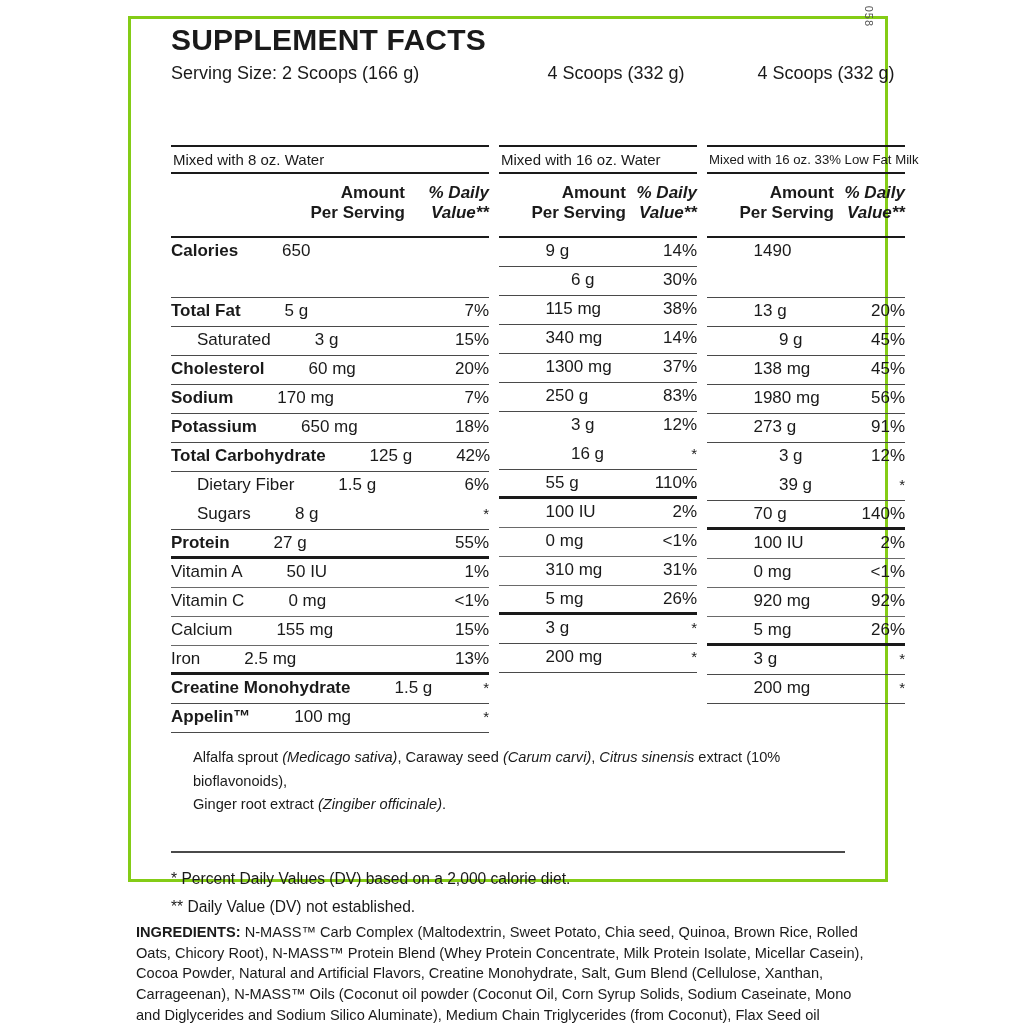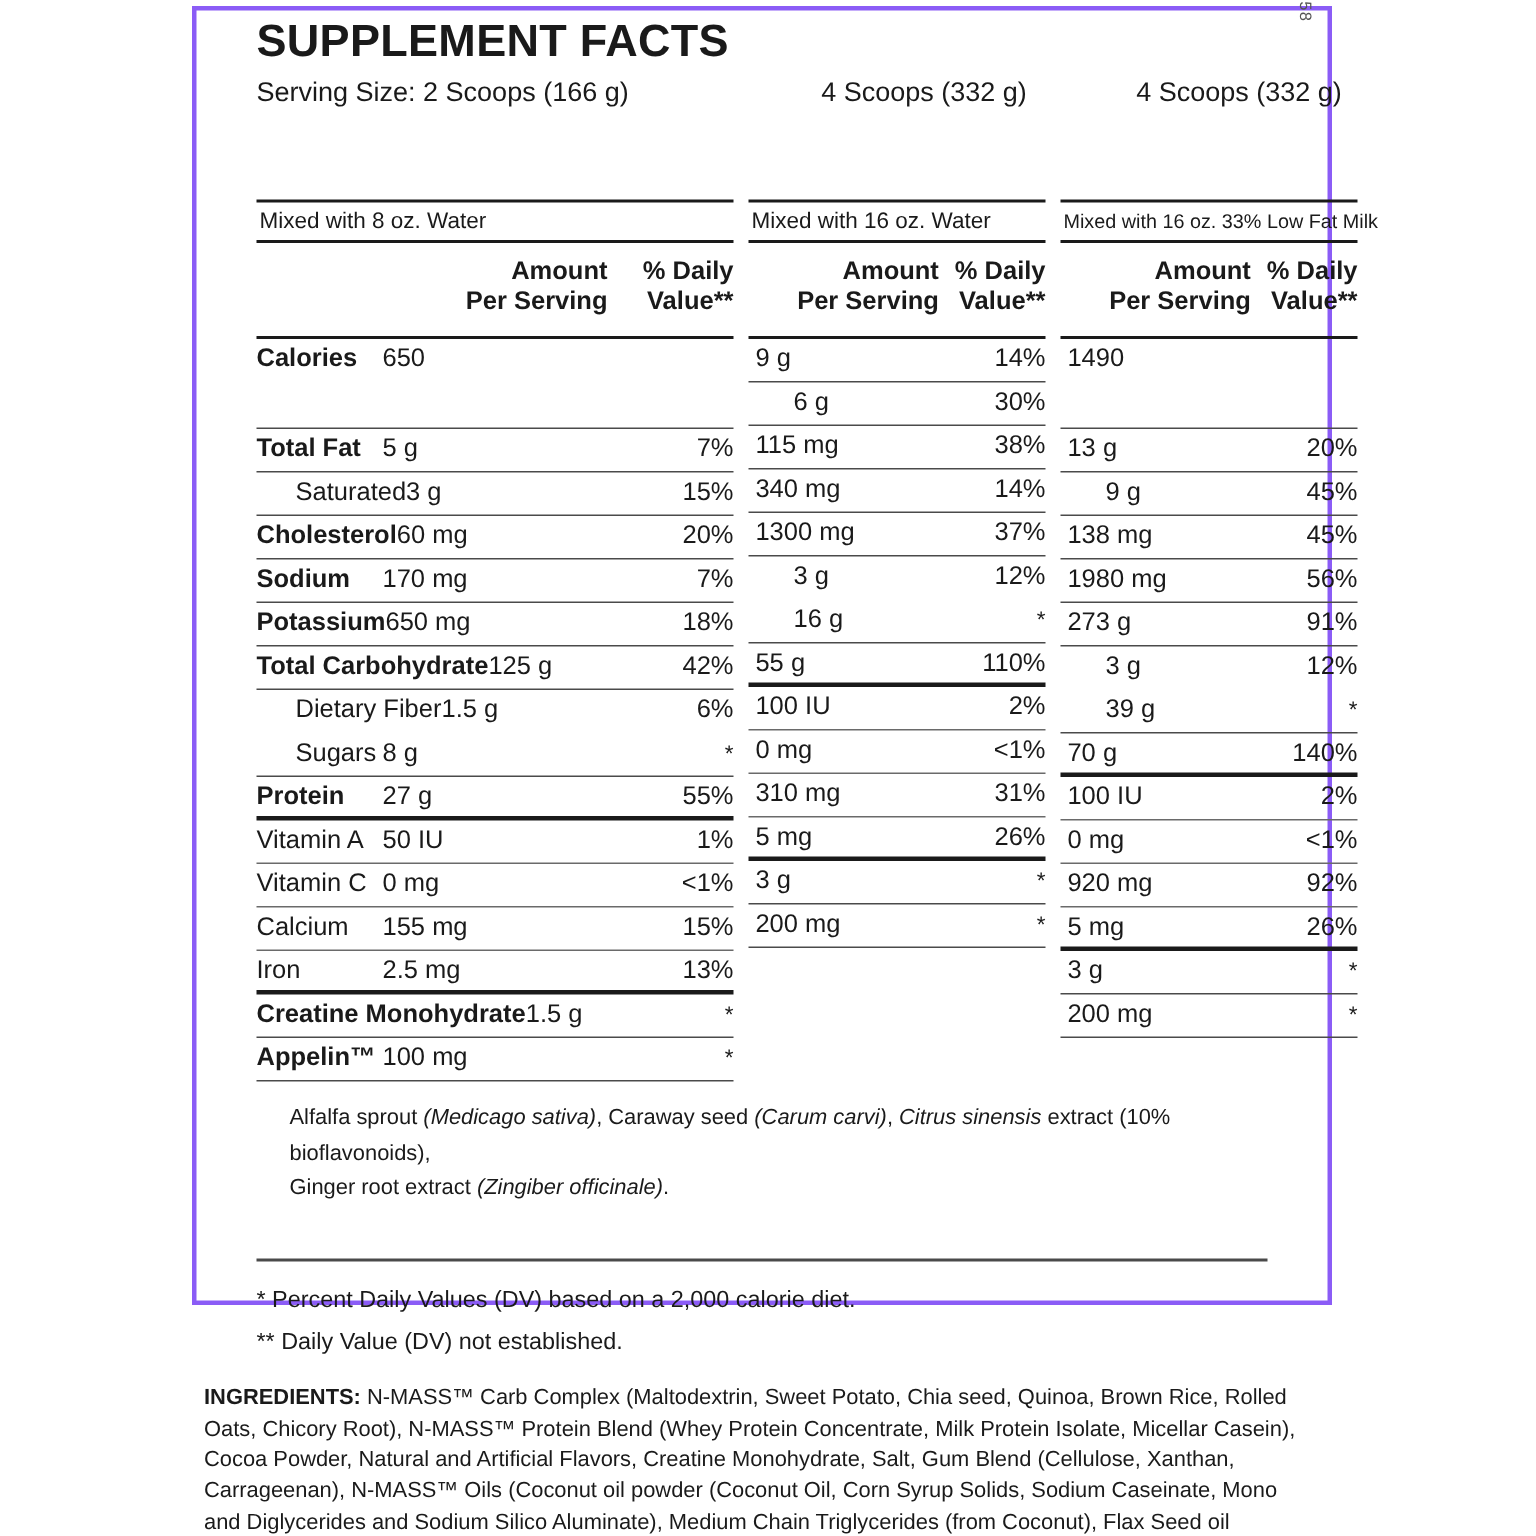--- a/index.html
+++ b/index.html
@@ -13,23 +13,23 @@
 
   #page {
     position: relative;
     width: 1024px; height: 1024px;
     background: #ffffff;
   }
 
   
   .panel {
     position: absolute;
-    left: 128px; top: 4px;
+    left: 128px; top: 16px;
     width: 760px; height: 866px;
-    border: 3px solid #8b5cf6;
+    border: 3px solid #84cc16;
     background: #fff;
     padding: 0 18px;
   }
 
   
   .hdr {
     position: relative;
     height: 92px;
   }
   .title {
@@ -111,31 +111,32 @@
     border-bottom: 2.5px solid #1a1a1a;
     height: 64px;
   }
   .ahdr .amt, .ahdr .dv {
     font-size: 17px;
     font-weight: bold;
     line-height: 1.18;
     text-align: right;
   }
   .ahdr .amt { width: 150px; }
-  .ahdr .dv  { width: 84px; }
+  .ahdr .dv  { width: 84px; font-style: italic; }
   .ahdr .dv .l2 { white-space: nowrap; }
 
   
   .row {
     display: flex;
     align-items: baseline;
     height: 29px;
     font-size: 17px;
     border-bottom: 1.6px solid #4a4a4a;
     padding-top: 3px;
+    gap: 44px;
   }
   .row.nosep  { border-bottom: none; }
   .row.thick  { border-bottom: 3px solid #1a1a1a; }
   .row.thinner{ border-bottom: 1.3px solid #6a6a6a; }
   .row.tall   { height: 60px; }
 
   .row .nm   { flex: 1 1 auto; white-space: nowrap; }
   .row .nm.b { font-weight: bold; }
   .row .nm.ind { padding-left: 26px; }
   .row .vamt { width: 150px; text-align: left; white-space: nowrap; }
@@ -322,20 +323,25 @@
             </div>
             <div class="row ">
               <div class="nm b">&nbsp;</div>
               <div class="vamt">340 mg</div>
               <div class="vdv">14%</div>
             </div>
             <div class="row ">
               <div class="nm b">&nbsp;</div>
               <div class="vamt">1300 mg</div>
               <div class="vdv">37%</div>
+            </div>
+            <div class="row ">
+              <div class="nm b">&nbsp;</div>
+              <div class="vamt">250 g</div>
+              <div class="vdv">83%</div>
             </div>
             <div class="row nosep">
               <div class="nm ind">&nbsp;</div>
               <div class="vamt">3 g</div>
               <div class="vdv">12%</div>
             </div>
             <div class="row ">
               <div class="nm ind">&nbsp;</div>
               <div class="vamt">16 g</div>
               <div class="vdv star">*</div>

